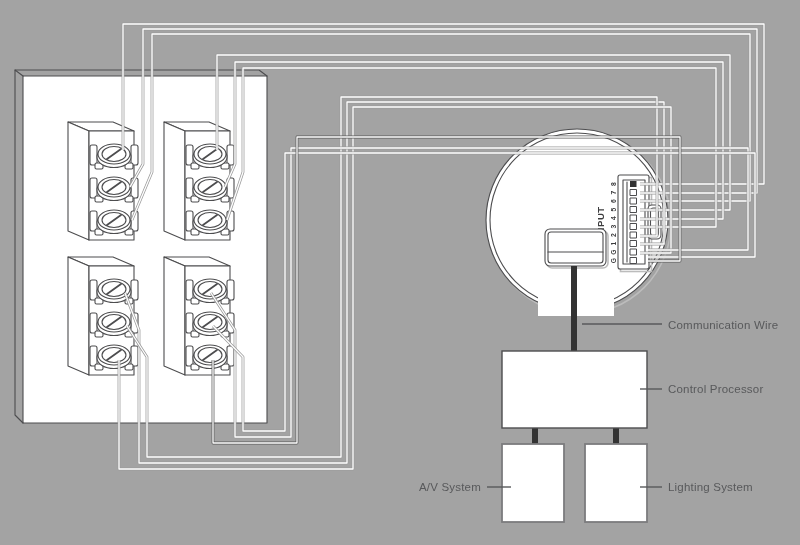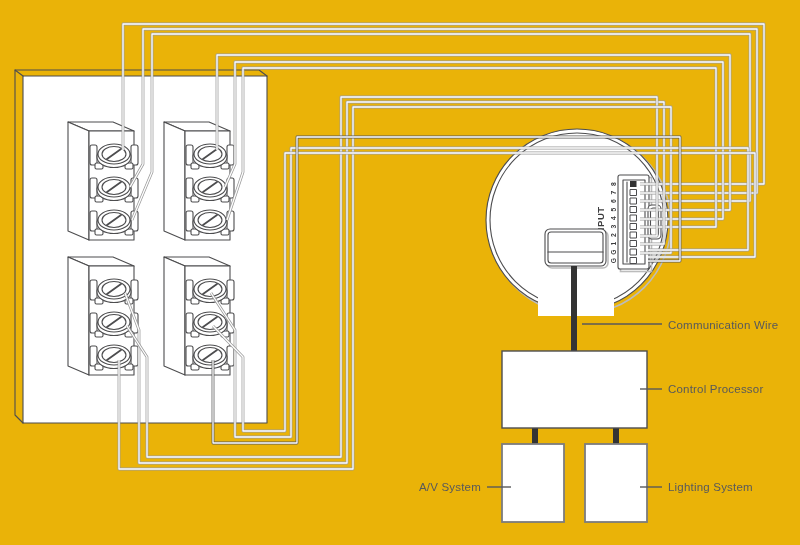--- a/index.html
+++ b/index.html
@@ -1,16 +1,16 @@
 <!DOCTYPE html>
 <html><head>
 <meta charset="utf-8">
 <style>
   html,body{margin:0;padding:0;background:#ffffff;}
-  .stage{width:800px;height:545px;position:relative;background:#eab308;overflow:hidden;
+  .stage{width:800px;height:545px;position:relative;background:#a3a3a3;overflow:hidden;
          font-family:"Liberation Sans", sans-serif;}
   svg{display:block;}
   
   .ol{fill:#ffffff;stroke:#4d4d4f;stroke-width:1.1;stroke-linejoin:round;}
   .oln{fill:none;stroke:#4d4d4f;stroke-width:1.1;stroke-linejoin:round;stroke-linecap:round;}
   .shadow{fill:none;stroke:#bcbcbc;stroke-width:1.6;}
   
   .wo{fill:none;stroke:#9b9b9b;stroke-width:2.8;stroke-linejoin:round;}
   .wod{fill:none;stroke:#5a5a5a;stroke-width:2.8;stroke-linejoin:round;}
   .wi{fill:none;stroke:#ffffff;stroke-width:1.3;stroke-linejoin:round;}

